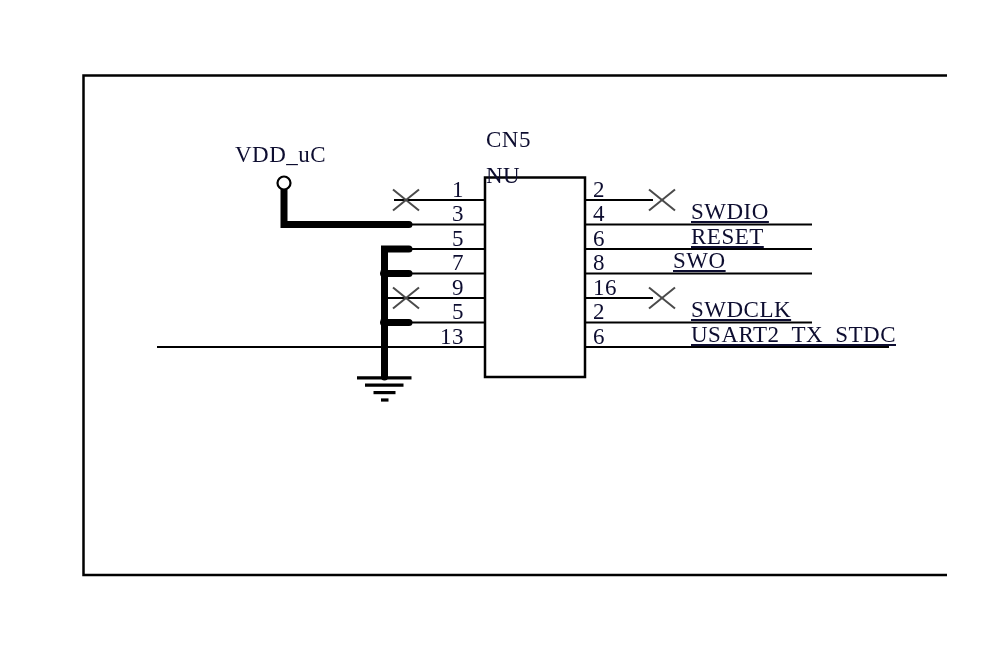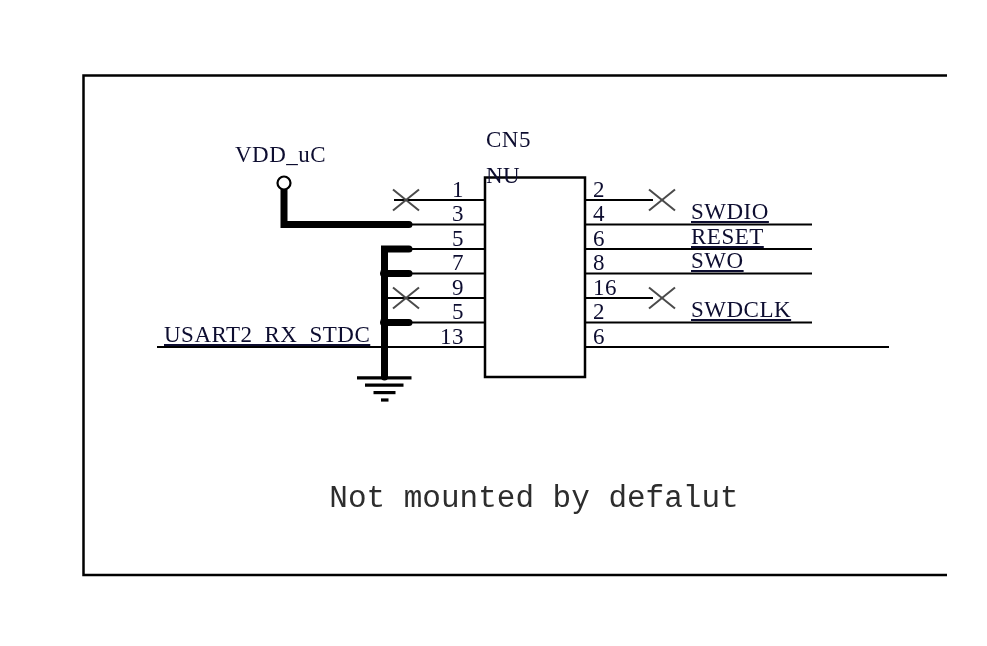--- a/index.html
+++ b/index.html
@@ -120,22 +120,21 @@
   <div class="txt pn-right" style="top:177.5px">2</div>
   <div class="txt pn-right" style="top:202px">4</div>
   <div class="txt pn-right" style="top:226.5px">6</div>
   <div class="txt pn-right" style="top:251px">8</div>
   <div class="txt pn-right" style="top:275.5px">16</div>
   <div class="txt pn-right" style="top:300px">2</div>
   <div class="txt pn-right" style="top:324.5px">6</div>
 
   <div class="txt net" style="left:657px;top:200px">SWDIO</div>
   <div class="txt net" style="left:657px;top:225px">RESET</div>
-  <div class="txt net" style="left:657px;top:249px">SWO</div>
+  <div class="txt net" style="left:639px;top:249px">SWO</div>
   <div class="txt net" style="left:657px;top:298px">SWDCLK</div>
+  <div class="txt net" style="left:657px;top:323px">USART2_TX_STDC</div>
 
-  <div class="txt net" style="left:130px;top:323px">USART2_RX_STDC</div>
 
   <div class="caption">
-    <div>Not mounted by defalut</div>
   </div>
 
 </div>
 
 </body></html>

